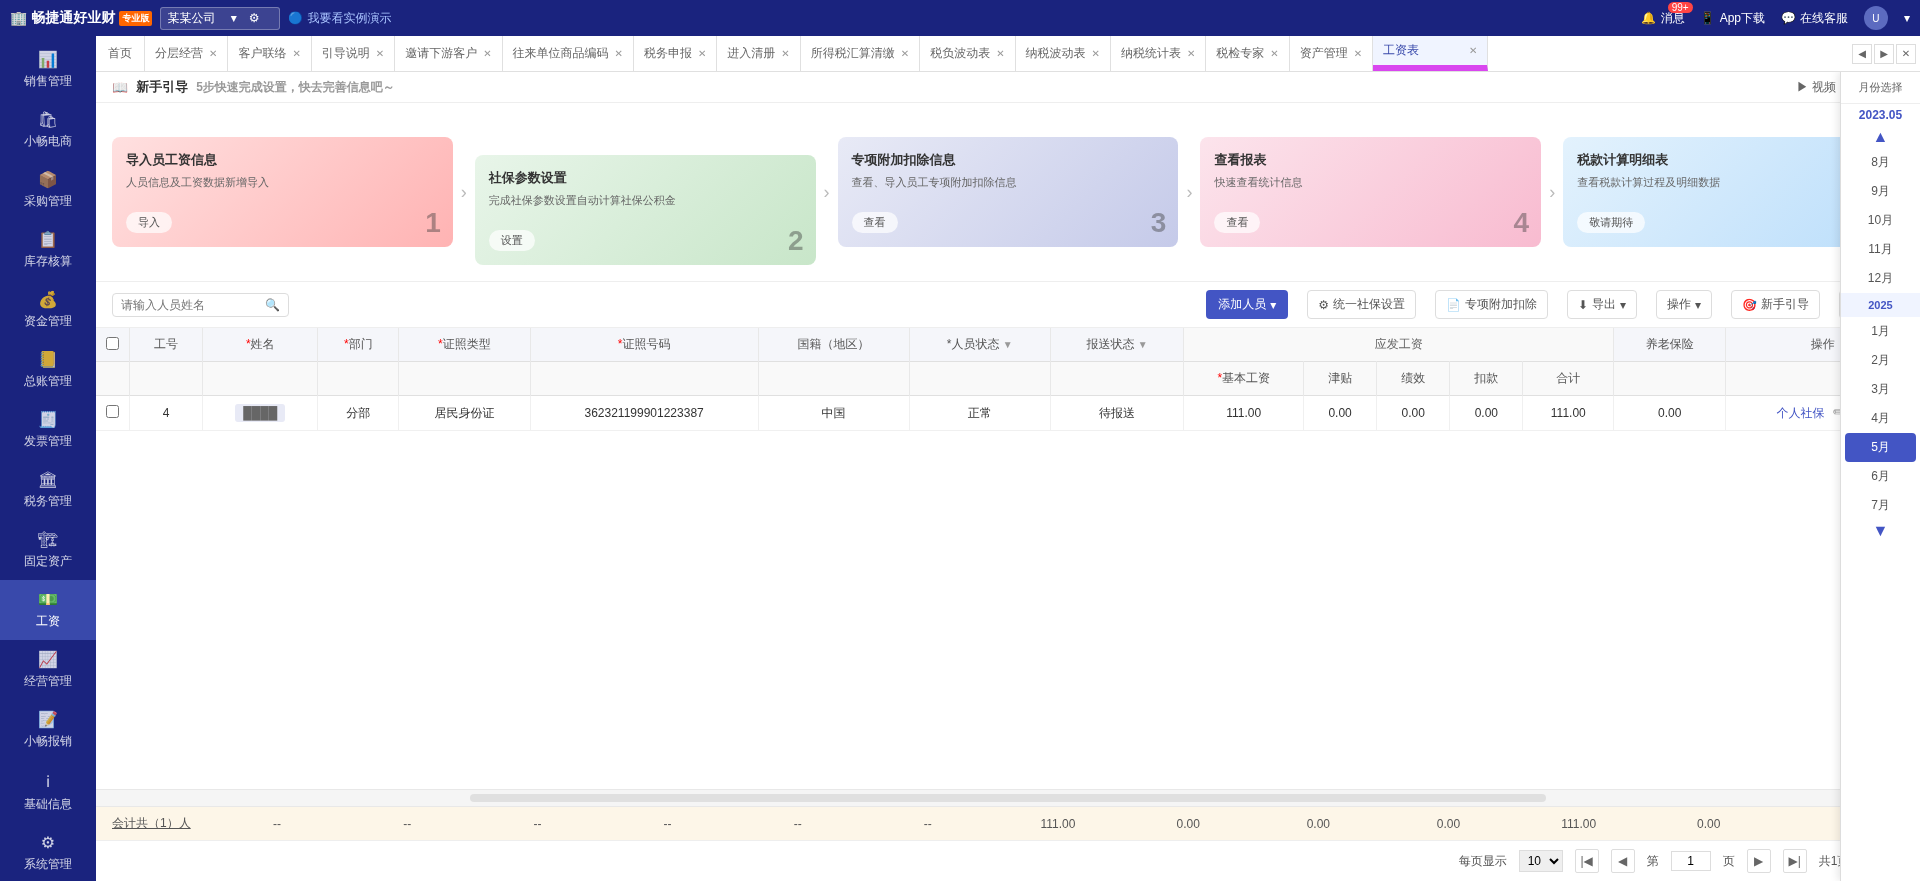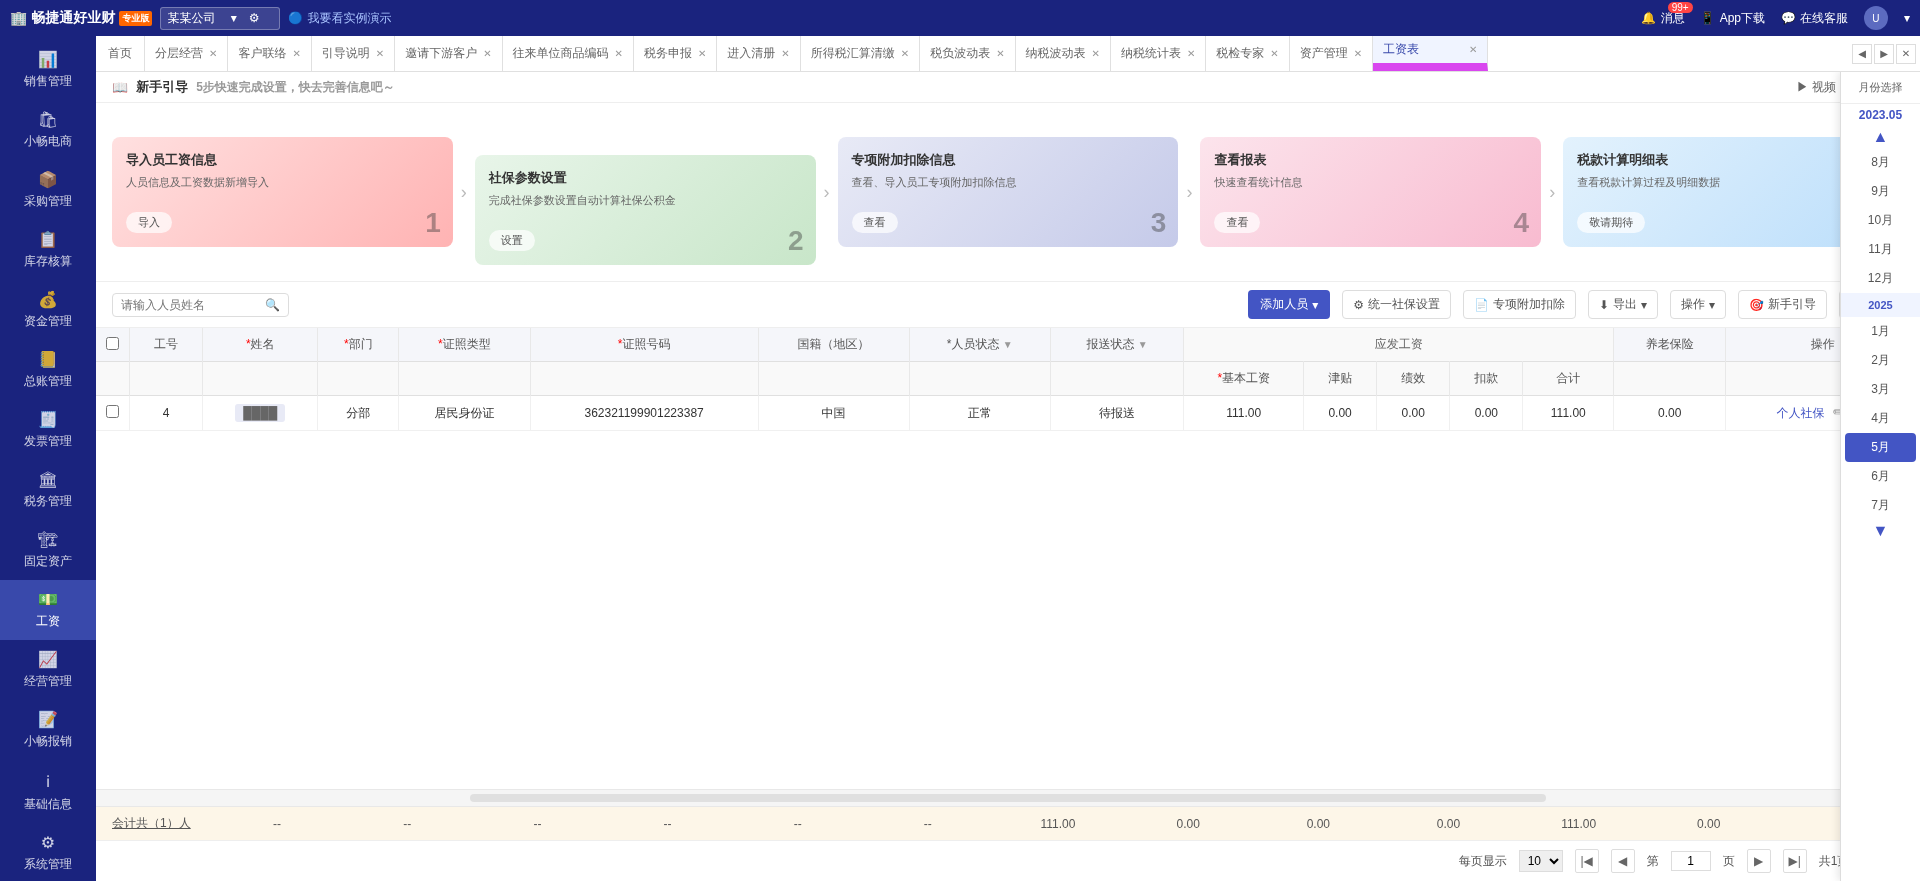--- a/index.html
+++ b/index.html
@@ -31,21 +31,21 @@
     .sidebar-icon { font-size: 16px; margin-bottom: 2px; }
 
     
     .content-area { flex: 1; display: flex; flex-direction: column; overflow: hidden; background: #f5f6fa; }
 
     
     .tab-bar { background: #fff; border-bottom: 1px solid #e0e0e0; display: flex; align-items: center; height: 36px; flex-shrink: 0; overflow: hidden; }
     .tab-home { padding: 0 12px; height: 100%; display: flex; align-items: center; color: #666; cursor: pointer; border-right: 1px solid #e0e0e0; font-size: 12px; }
     .tabs-container { display: flex; flex: 1; overflow: hidden; height: 100%; }
     .tab { display: flex; align-items: center; padding: 0 10px; height: 100%; border-right: 1px solid #e0e0e0; font-size: 12px; color: #666; cursor: pointer; white-space: nowrap; gap: 4px; flex-shrink: 0; }
-    .tab.active { background: #f0f4ff; color: #3949ab; border-bottom: 8px solid #d946ef; gap: 48px; }
+    .tab.active { background: #f0f4ff; color: #3949ab; border-bottom: 6px solid #d946ef; gap: 48px; }
     .tab-close { color: #999; font-size: 10px; cursor: pointer; margin-left: 2px; }
     .tab-nav { display: flex; align-items: center; padding: 0 4px; gap: 2px; }
     .tab-nav-btn { background: none; border: 1px solid #ddd; width: 20px; height: 20px; cursor: pointer; display: flex; align-items: center; justify-content: center; font-size: 10px; color: #666; }
 
     
     .page-content { flex: 1; overflow-y: auto; padding: 0; display: flex; flex-direction: column; position: relative; }
 
     
     .guide-banner { background: #fff; padding: 6px 16px; display: flex; align-items: center; justify-content: space-between; border-bottom: 1px solid #eee; flex-shrink: 0; }
     .guide-title { display: flex; align-items: center; gap: 8px; font-size: 13px; font-weight: bold; color: #333; }
@@ -64,21 +64,21 @@
     .step-title { font-size: 13px; font-weight: bold; color: #333; }
     .step-desc { font-size: 11px; color: #666; line-height: 1.4; }
     .step-btn { background: rgba(255,255,255,0.7); border: none; padding: 3px 12px; border-radius: 12px; font-size: 11px; cursor: pointer; color: #555; align-self: flex-start; margin-top: auto; }
     .step-arrow { display: flex; align-items: center; color: #bbb; font-size: 18px; padding: 0 8px; flex-shrink: 0; }
 
     
     .toolbar { background: #fff; padding: 8px 16px; display: flex; align-items: center; justify-content: space-between; border-bottom: 1px solid #eee; flex-shrink: 0; }
     .toolbar-left { display: flex; align-items: center; gap: 8px; }
     .search-input-wrapper { display: flex; align-items: center; border: 1px solid #ddd; border-radius: 4px; padding: 4px 8px; gap: 4px; background: #fff; }
     .search-input { border: none; outline: none; font-size: 12px; width: 140px; color: #333; }
-    .toolbar-right { display: flex; align-items: center; gap: 12px; }
+    .toolbar-right { display: flex; align-items: center; gap: 19px; }
     .btn-primary { background: #4355c4; color: #fff; border: none; border-radius: 4px; padding: 6px 12px; font-size: 12px; cursor: pointer; display: flex; align-items: center; gap: 4px; }
     .btn-secondary { background: #fff; color: #555; border: 1px solid #ddd; border-radius: 4px; padding: 5px 10px; font-size: 12px; cursor: pointer; display: flex; align-items: center; gap: 4px; }
 
     
     .table-wrapper { flex: 1; overflow: auto; background: #fff; }
     table { width: 100%; border-collapse: collapse; font-size: 12px; }
     thead tr { background: #f5f6fa; border-bottom: 1px solid #e0e0e0; }
     th { padding: 8px 10px; text-align: center; font-weight: normal; color: #555; border-right: 1px solid #e8e8e8; white-space: nowrap; font-size: 12px; }
     td { padding: 8px 10px; text-align: center; border-bottom: 1px solid #f0f0f0; border-right: 1px solid #f0f0f0; color: #333; white-space: nowrap; }
     .th-group { background: #f9f9f9; text-align: center; font-size: 12px; color: #666; }

